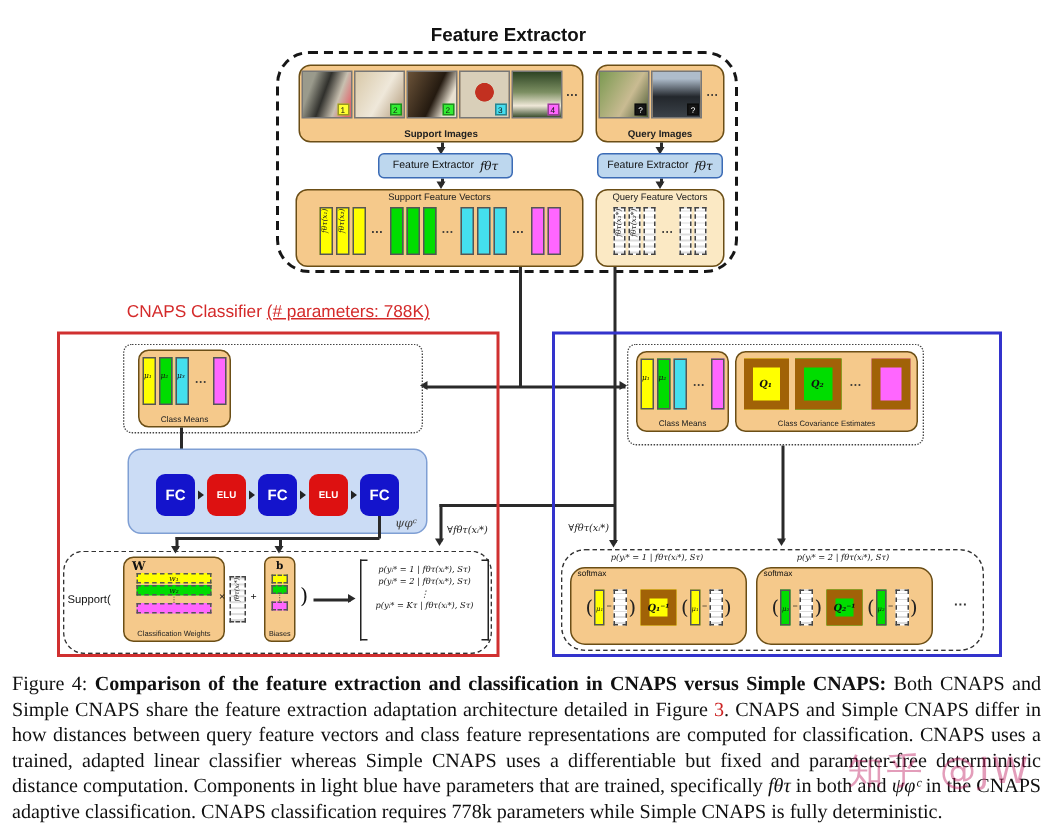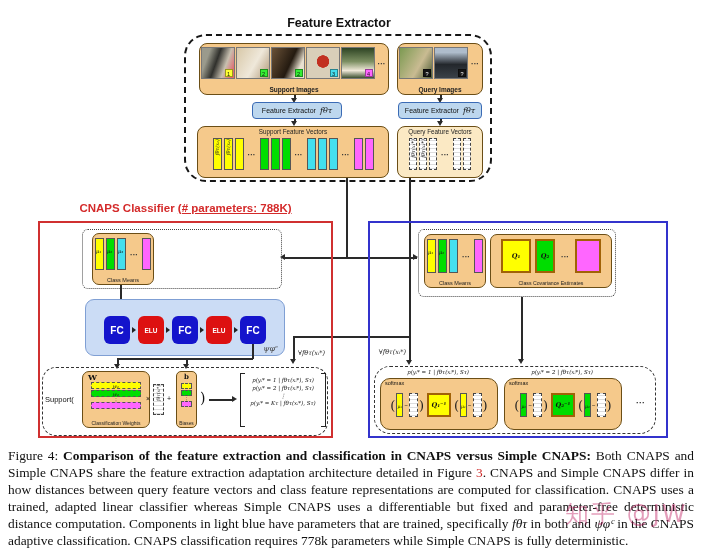--- a/index.html
+++ b/index.html
@@ -40,21 +40,21 @@
   .fc,.elu{width:26px;height:28px;border-radius:6px;color:#fff;font-weight:bold;display:flex;align-items:center;justify-content:center;flex:none}
   .fc{background:#1414CC;font-size:10px}
   .elu{background:#DD1111;font-size:6.5px}
   .wrow{height:7px;border:1px dashed #555;display:flex;align-items:center;justify-content:center;font:italic 5px "DejaVu Serif",serif;margin-bottom:1px}
   .brow{width:11px;height:6px;border:1px dashed #555;margin:0 auto 1px}
   .mathser{font-family:"DejaVu Serif",serif;font-style:italic}
   .fml{font:italic 5.5px "DejaVu Serif",serif;white-space:nowrap;color:#111}
   .brL{position:absolute;width:5px;border-left:1.5px solid #222;border-top:1.5px solid #222;border-bottom:1.5px solid #222}
   .brR{position:absolute;width:5px;border-right:1.5px solid #222;border-top:1.5px solid #222;border-bottom:1.5px solid #222}
   .par{font:13px/1 "DejaVu Serif",serif;color:#222;flex:none}
-  .sq{border:2px solid #a16207;display:flex;align-items:center;justify-content:center;font:bold italic 6.5px "DejaVu Serif",serif;flex:none}
+  .sq{border:6px solid #a16207;display:flex;align-items:center;justify-content:center;font:bold italic 6.5px "DejaVu Serif",serif;flex:none}
   .caption{position:absolute;left:8px;top:448px;width:686px;font:13.4px/16.9px "Liberation Serif",serif;color:#101010;text-align:justify}
   .caption b{font-weight:bold}
   .caption .ref{color:#CC2222}
   .caption .mt{font-style:italic}
   .watermark{position:absolute;left:565px;top:498px;font-size:24px;letter-spacing:2px;color:#be185d;opacity:.42;font-family:"DejaVu Sans",sans-serif;z-index:9;pointer-events:none}
   .small-label{font:italic 6.5px "DejaVu Serif",serif;color:#222;position:absolute}
 </style>
 </head>
 <body>
 
@@ -163,21 +163,21 @@
   <div class="vl" style="left:409px;top:178px;height:184px"></div>
   <div class="ah-d" style="left:406px;top:360px"></div>
   <div class="hl" style="left:293px;top:336px;width:117px"></div>
   <div class="vl" style="left:293px;top:336px;height:25px"></div>
   <div class="ah-d" style="left:290px;top:359px"></div>
   <div class="vl" style="left:521px;top:297px;height:64px"></div>
   <div class="ah-d" style="left:518px;top:359px"></div>
   <div class="small-label" style="left:298px;top:349px">∀fθτ(xᵢ*)</div>
   <div class="small-label" style="left:370px;top:348px;width:36px;text-align:right">∀fθτ(xᵢ*)</div>
 
-  <div class="abs" style="left:38px;top:202px;width:295px;text-align:center;font-size:11.5px;font-weight:bold;color:#D42A2A">
+  <div class="abs" style="left:38px;top:202px;width:295px;text-align:center;font-size:11.5px;font-weight:normal;color:#D42A2A">
     <span>CNAPS Classifier</span>
     <span style="text-decoration:underline">(# parameters: 788K)</span>
   </div>
   <div class="redbox" style="left:38px;top:221px;width:295px;height:217px"></div>
   <div class="dot1" style="left:82px;top:229px;width:200px;height:60px"></div>
 
   <div class="abs tan" style="left:92px;top:233px;width:62px;height:52px;border-radius:7px">
     <div class="row" style="margin-top:4px;gap:2px">
       <div class="bar y" style="height:32px;width:9px"><span style="font:italic 5px 'DejaVu Serif',serif">μ₁</span></div>
       <div class="bar g" style="height:32px;width:9px"><span style="font:italic 5px 'DejaVu Serif',serif">μ₂</span></div>
@@ -275,21 +275,21 @@
       <div class="bar c" style="height:34px;width:9px"></div>
       <span class="hdots">···</span>
       <div class="bar m" style="height:34px;width:9px"></div>
     </div>
     <div class="cap" style="font-size:5.5px;font-weight:normal">Class Means</div>
   </div>
 
   <div class="abs tan" style="left:490px;top:234px;width:122px;height:54px;border-radius:7px">
     <div class="row" style="margin-top:4px;gap:4px">
       <div class="sq y" style="width:30px;height:34px">Q₁</div>
-      <div class="sq g" style="width:20px;height:34px">Q₂</div>
+      <div class="sq g" style="width:31px;height:34px">Q₂</div>
       <span class="hdots">···</span>
       <div class="sq m" style="width:26px;height:34px"></div>
     </div>
     <div class="cap" style="font-size:5.2px;font-weight:normal">Class Covariance Estimates</div>
   </div>
 
   <div class="dash1" style="left:374px;top:366px;width:282px;height:68px;border-radius:16px"></div>
 
   <div class="abs fml" style="left:378px;top:369px;width:120px;text-align:center">p(yᵢ* = 1 | fθτ(xᵢ*), Sτ)</div>
   <div class="abs tan" style="left:380px;top:378px;width:118px;height:52px;border-radius:10px">

